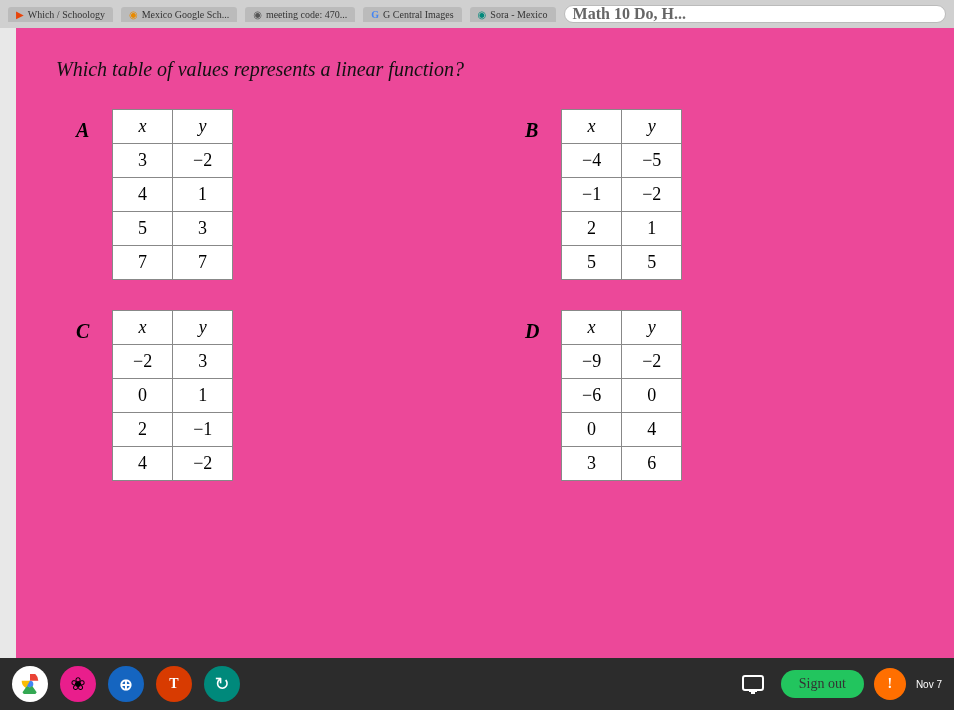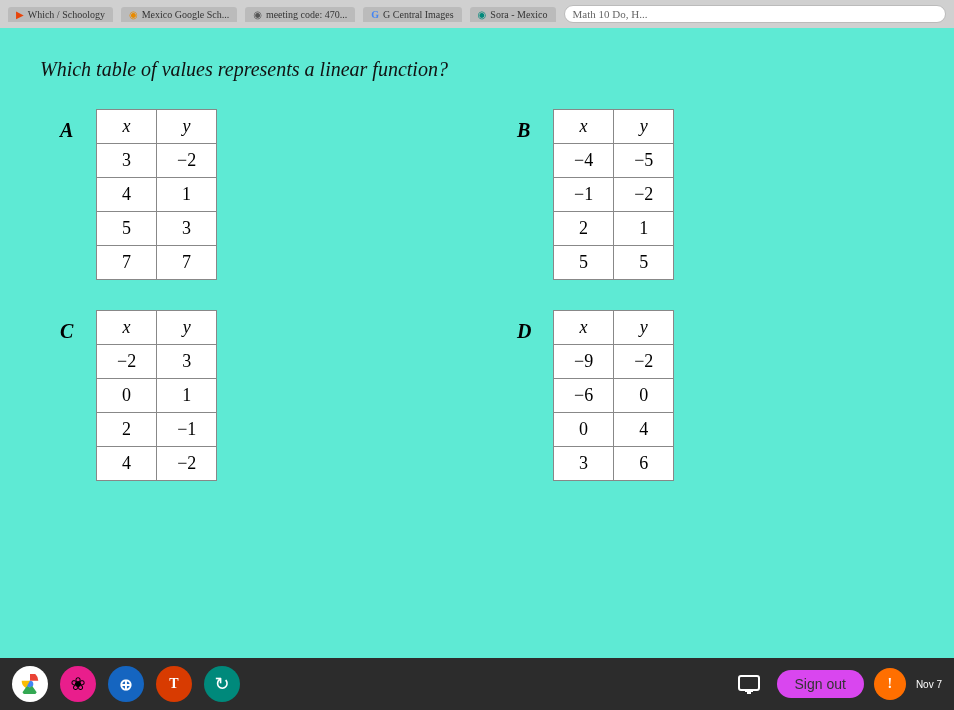--- a/index.html
+++ b/index.html
@@ -33,24 +33,25 @@
       gap: 4px;
       padding: 2px 8px;
       background: #bbb;
       border-radius: 3px 3px 0 0;
       font-size: 10px;
       white-space: nowrap;
     }
 
     
     .main-content {
-      background: #5eead4;
+      background: #ec4899;
       flex: 1;
       padding: 30px 40px 20px 40px;
       position: relative;
+      margin-left: 16px;
     }
 
     .question-title {
       font-size: 20px;
       font-weight: normal;
       font-style: italic;
       margin-bottom: 28px;
       color: #111;
     }
 
@@ -137,28 +138,28 @@
       width: 36px;
       height: 36px;
       display: flex;
       align-items: center;
       justify-content: center;
       color: white;
       font-size: 20px;
     }
 
     .sign-out-btn {
-      background: #d946ef;
+      background: #22c55e;
       border: none;
       border-radius: 20px;
       padding: 6px 18px;
       font-size: 14px;
       cursor: pointer;
       color: #333;
-      font-family: Liberation Sans, sans-serif;
+      font-family: Liberation Serif, serif;
     }
 
     .taskbar-avatar {
       width: 32px;
       height: 32px;
       border-radius: 50%;
       background: #ff6f00;
       display: flex;
       align-items: center;
       justify-content: center;
@@ -175,23 +176,24 @@
     }
 
     .search-bar-area {
       flex: 1;
       background: white;
       border-radius: 10px;
       height: 18px;
       display: flex;
       align-items: center;
       padding: 0 8px;
-      font-size: 11px;
+      font-size: 16px;
       color: #666;
       border: 1px solid #bbb;
+      font-weight: bold;
     }
   </style>
 </head>
 <body>
 
 <div class="browser-bar">
   <div class="browser-tab">
     <span style="color:#e8440a;">▶</span>
     <span>Which / Schoology</span>
   </div>

